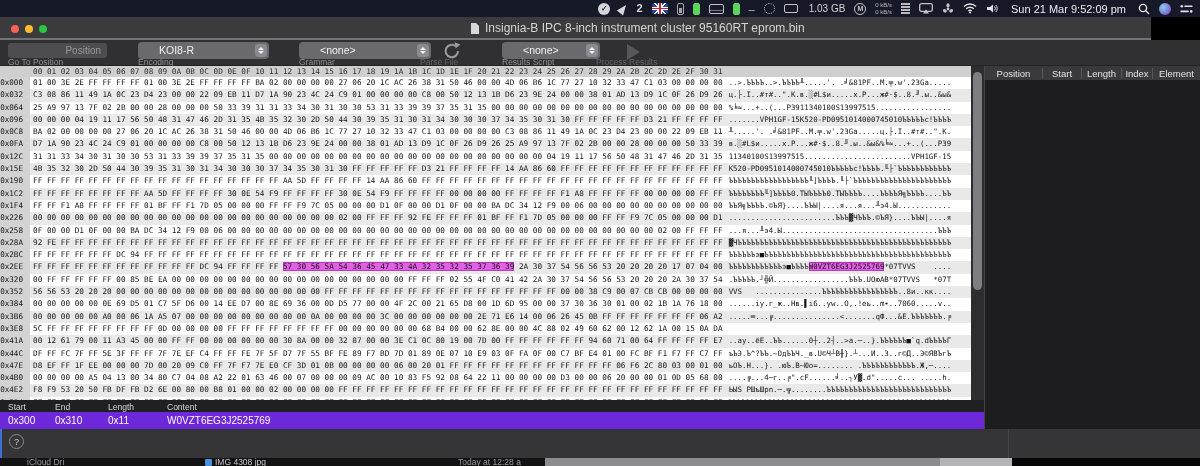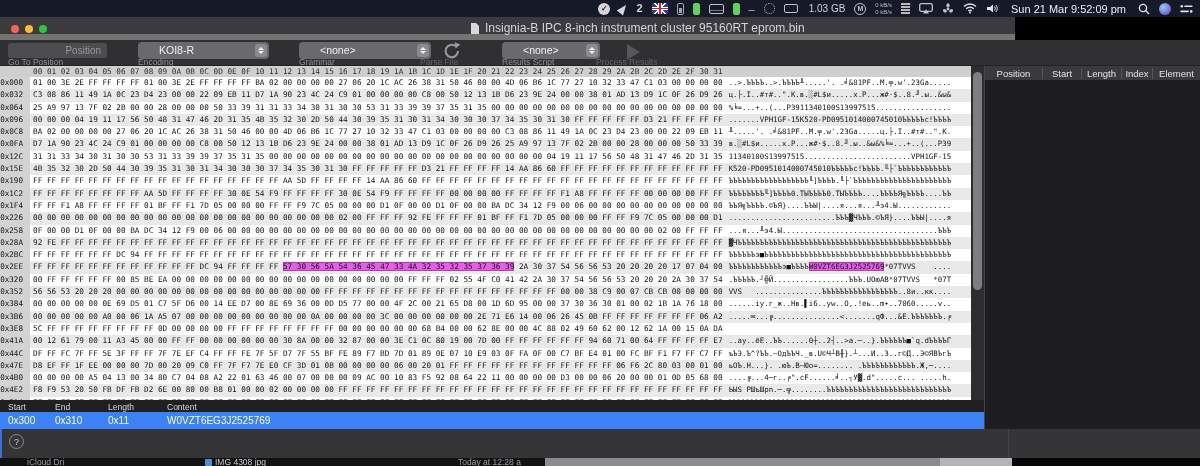--- a/index.html
+++ b/index.html
@@ -34,22 +34,22 @@
   .ic-m{width:12px;height:12px;border:1.5px solid #c4c4c8;border-radius:50%;color:#c4c4c8;font-size:7px;
         font-weight:bold;display:flex;align-items:center;justify-content:center;box-sizing:border-box}
   .ic-net{font-size:6px;line-height:6.5px;color:#b9b9bd;text-align:right;letter-spacing:0}
   .ic-bars{display:flex;flex-direction:column;gap:1.5px}
   .ic-bars i{display:block;width:9px;height:1.5px;background:#b9b9bd}
   .ic-siri{width:12px;height:12px;border-radius:50%;background:radial-gradient(circle at 35% 35%,#8ec9f2,#7a5fd0 75%)}
   .mb-clock{font-size:11px;color:#ececf0;margin:0 3px;white-space:nowrap}
   .mb-mem{font-size:10px;color:#d2d2d6;margin-left:2px}
 
   
-  .titlebar{position:absolute;left:0;top:17px;width:1015px;height:23px;background:#3b3b3d;
-            border-bottom:6px solid #737373;box-sizing:border-box}
+  .titlebar{position:absolute;left:0;top:17px;width:1151px;height:23px;background:#3b3b3d;
+            border-bottom:2px solid #737373;box-sizing:border-box}
   .light{position:absolute;top:8px;width:8px;height:8px;border-radius:50%}
   .title-wrap{position:absolute;left:470px;top:4px;display:flex;align-items:center;gap:5px}
   .title-text{font-size:12px;color:#d4d4d6;white-space:nowrap}
 
   
   .toolbar{position:absolute;left:0;top:40px;width:1200px;height:26px;background:#303033;
            border-bottom:1px solid #232325;box-sizing:border-box}
   .pos-field{position:absolute;left:8px;top:3px;width:99px;height:15px;background:#4d4d50;border:none;
              border-radius:3px;color:#97979c;font-size:10px;text-align:right;padding:0 6px;box-sizing:border-box;
              font-family:"Liberation Sans",sans-serif}
@@ -84,21 +84,21 @@
   
   .panel{position:absolute;left:984px;top:66px;width:216px;height:363px;background:#1d1d1f;
          border-left:1px solid #454547;box-sizing:border-box}
   .panel-header{height:14px;background:#3a3a3d;display:flex;align-items:center;font-size:9.5px;color:#e2e2e4}
   .pcol{text-align:center;border-right:1px solid #55555a;box-sizing:border-box;white-space:nowrap;overflow:hidden}
   .pcol:last-child{border-right:none}
 
   
   .selbar{position:absolute;left:0;top:400px;width:984px;height:29px}
   .selbar-head{height:12px;background:#202022;display:flex;align-items:flex-end;font-size:8.5px;color:#d6d6d8}
-  .selbar-row{height:17px;background:#3b82f6;display:flex;align-items:center;font-size:10px;color:#fbfbfc}
+  .selbar-row{height:17px;background:#6d28d9;display:flex;align-items:center;font-size:10px;color:#fbfbfc}
   .sc1{width:47px;padding-left:8px;box-sizing:content-box}
   .sc2{width:53px}.sc3{width:59px}.sc4{flex:1}
 
   
   .footer{position:absolute;left:0;top:429px;width:1200px;height:29px;background:#353538}
   .helpbtn{position:absolute;left:9px;top:5px;width:15px;height:15px;border-radius:50%;border:1px solid #8a8a8e;
            color:#cfcfd2;font-size:9px;display:flex;align-items:center;justify-content:center;box-sizing:border-box}
   .seam{position:absolute;left:1008px;top:0;width:1px;height:29px;background:#454548}
 
   

